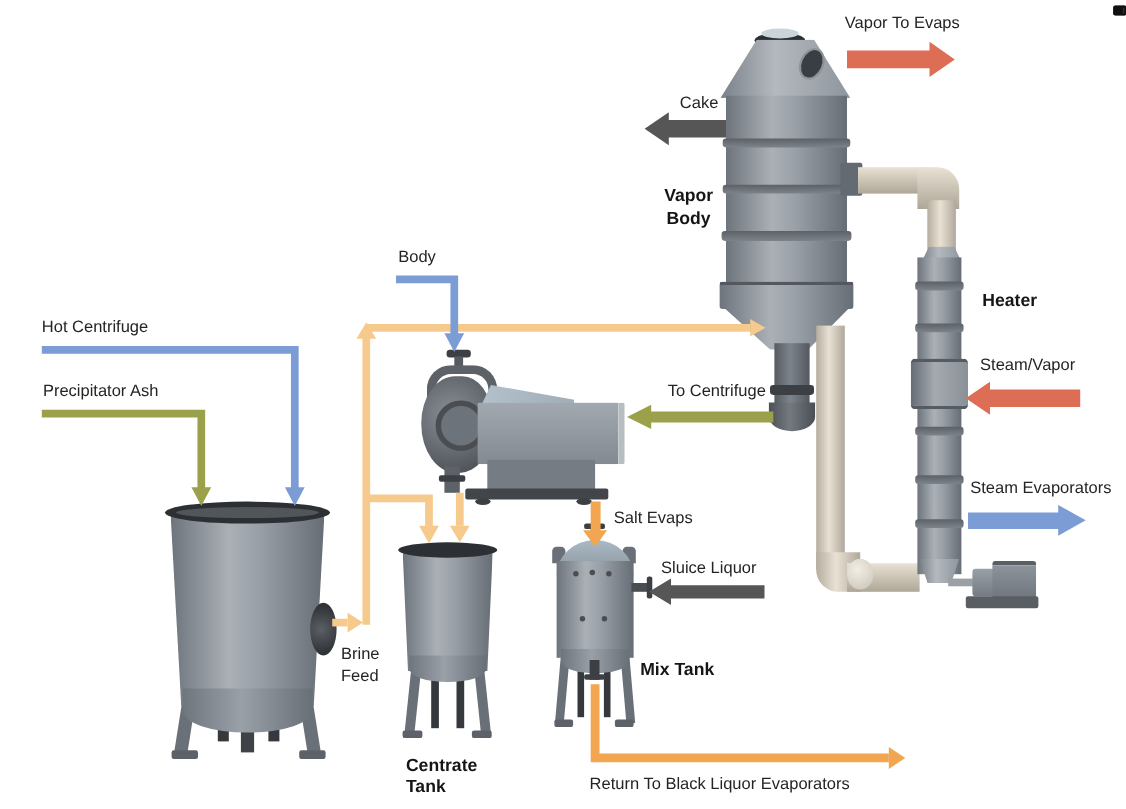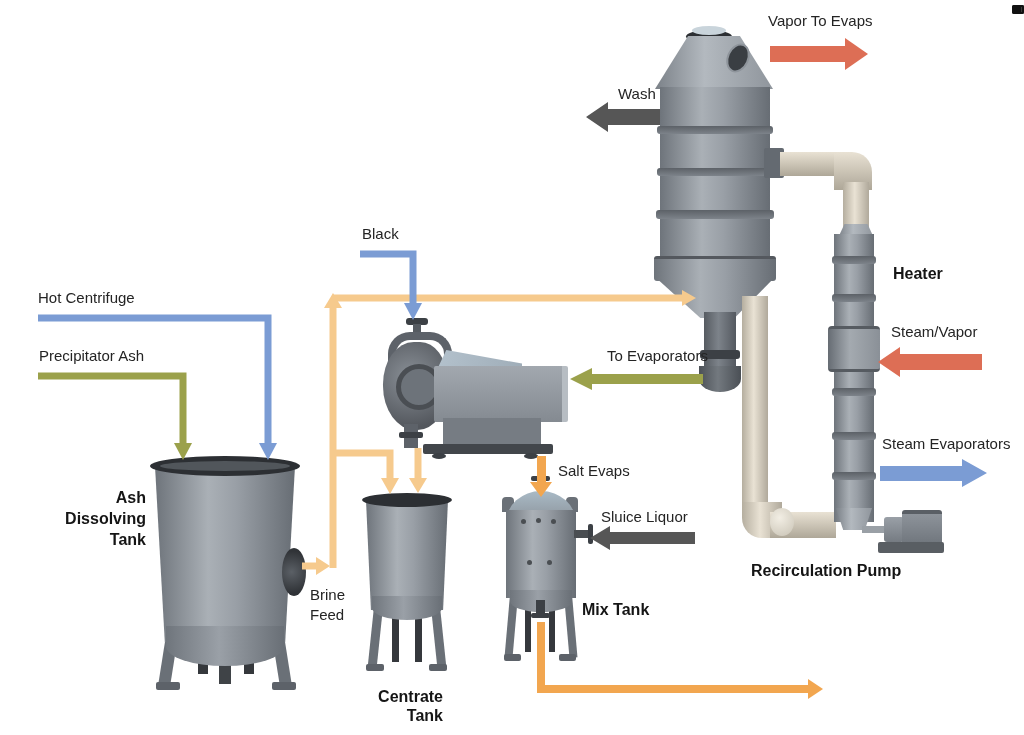--- a/index.html
+++ b/index.html
@@ -207,32 +207,32 @@
     </g>
     <g>
       <polygon class="f-olive" points="703,374 592,374 592,368 570,379 592,390 592,384 703,384"></polygon>
     </g>
     <g>
       <polygon class="f-gray" points="695,532 610,532 610,526 590,538 610,550 610,544 695,544"></polygon>
     </g>
   </svg>
 
   <div class="lbl" style="left:768px;top:11px">Vapor To Evaps</div>
-  <div class="lbl" style="left:618px;top:84px">Wash</div>
+  <div class="lbl" style="left:618px;top:84px">Cake</div>
   <div class="lbl" style="left:891px;top:322px">Steam/Vapor</div>
   <div class="lbl" style="left:882px;top:434px">Steam Evaporators</div>
   <div class="lbl" style="left:38px;top:288px">Hot Centrifuge</div>
   <div class="lbl" style="left:39px;top:346px">Precipitator Ash</div>
-  <div class="lbl" style="left:362px;top:224px">Black</div>
-  <div class="lbl" style="left:607px;top:346px">To Evaporators</div>
+  <div class="lbl" style="left:362px;top:224px">Body</div>
+  <div class="lbl" style="left:607px;top:346px">To Centrifuge</div>
   <div class="lbl wrap" style="left:310px;top:585px;width:48px;line-height:20px">Brine Feed</div>
   <div class="lbl" style="left:558px;top:461px">Salt Evaps</div>
   <div class="lbl" style="left:601px;top:507px">Sluice Liquor</div>
-
+  <div class="lbl" style="left:536px;top:703px">Return To Black Liquor Evaporators</div>
+
+  <div class="lblB wrap" style="left:586px;top:168px;width:80px;text-align:center">Vapor Body</div>
   <div class="lblB" style="left:893px;top:263px">Heater</div>
-  <div class="lblB wrap" style="left:56px;top:487px;width:90px;text-align:right">Ash Dissolving Tank</div>
-  <div class="lblB wrap" style="left:369px;top:687px;width:74px;text-align:right;line-height:19px">Centrate Tank</div>
+  <div class="lblB wrap" style="left:369px;top:687px;width:74px;text-align:left;line-height:19px">Centrate Tank</div>
   <div class="lblB" style="left:582px;top:599px">Mix Tank</div>
-  <div class="lblB" style="left:751px;top:560px">Recirculation Pump</div>
 
   <div class="abs" style="left:1012px;top:5px;width:12px;height:9px;background:#111;border-radius:2px;box-shadow:inset 0 0 0 2px #111, inset -3px 0 0 0 #3a3a3a"></div>
 
 </div>
 
 </body></html>

